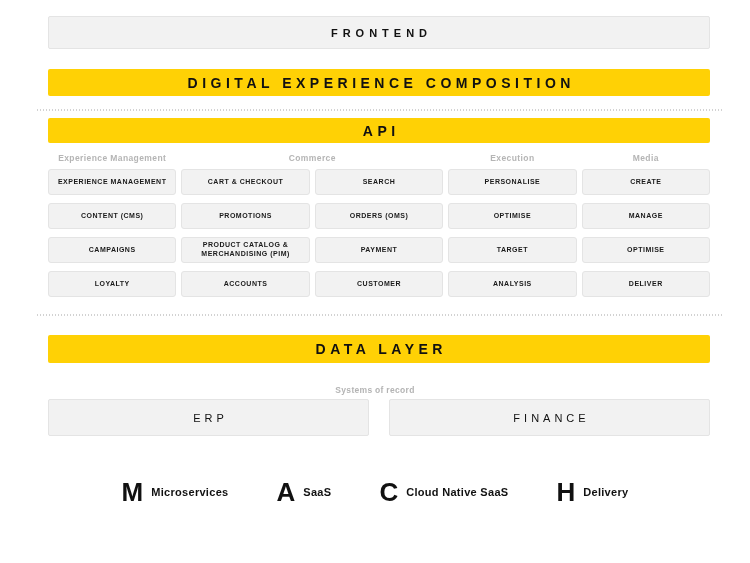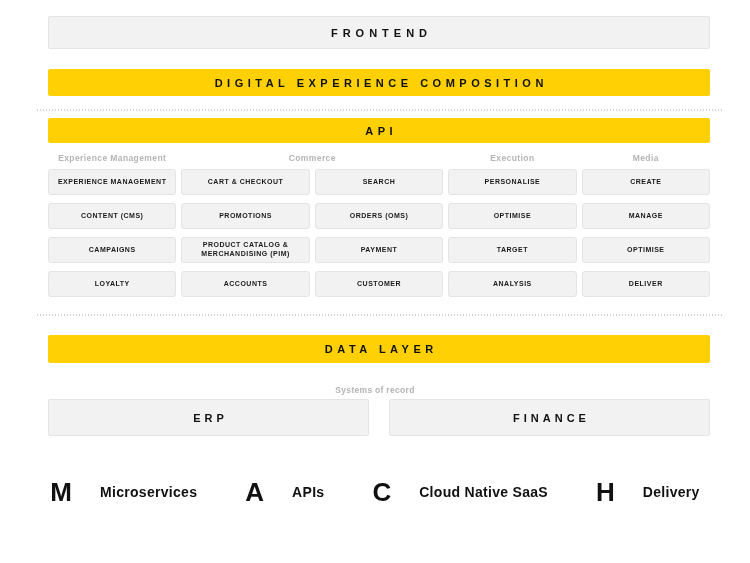--- a/index.html
+++ b/index.html
@@ -31,21 +31,21 @@
     height: 33px;
     background: #F2F2F2;
     border: 1px solid #E4E4E4;
     font-size: 11px;
     letter-spacing: 5px;
     padding-left: 5px; 
   }
   .bar-yellow {
     background: #FFD105;
     border: none;
-    font-size: 11px;
+    font-size: 14px;
     letter-spacing: 4.5px;
     padding-left: 4.5px;
   }
   .bar-dxc { margin-top: 20px; height: 27px; }
   .bar-api { margin-top: 7px; height: 25px; }
   .bar-data { margin-top: 19px; height: 28px; }
 
   
   .dotted {
     margin-left: 37px;
@@ -125,21 +125,21 @@
   }
   .record-box {
     height: 37px;
     background: #F2F2F2;
     border: 1px solid #E4E4E4;
     border-radius: 2px;
     display: flex;
     align-items: center;
     justify-content: center;
     font-size: 11px;
-    font-weight: bold;
+    font-weight: normal;
     letter-spacing: 4px;
     padding-left: 4px;
     color: #111111;
     text-transform: uppercase;
   }
 
   
   .legend {
     margin-top: 43px;
     display: flex;
@@ -148,26 +148,25 @@
     gap: 48px;
   }
   .legend-item { display: flex; align-items: center; gap: 8px; }
   .legend-letter {
     font-size: 26px;
     font-weight: bold;
     color: #111111;
     line-height: 26px;
   }
   .legend-label {
-    font-size: 14px;
+    font-size: 11px;
     font-weight: bold;
     color: #111111;
     letter-spacing: 0.3px;
     white-space: nowrap;
-    margin-left: 20px;
   }
 </style>
 </head>
 <body>
 
 <div class="canvas">
 
   <div class="inset bar bar-frontend">
     <span>FRONTEND</span>
   </div>
@@ -229,21 +228,21 @@
     <div class="record-box">FINANCE</div>
   </div>
 
   <div class="legend">
     <div class="legend-item">
       <span class="legend-letter">M</span>
       <span class="legend-label">Microservices</span>
     </div>
     <div class="legend-item">
       <span class="legend-letter">A</span>
-      <span class="legend-label">APIs</span>
+      <span class="legend-label">SaaS</span>
     </div>
     <div class="legend-item">
       <span class="legend-letter">C</span>
       <span class="legend-label">Cloud Native SaaS</span>
     </div>
     <div class="legend-item">
       <span class="legend-letter">H</span>
       <span class="legend-label">Delivery</span>
     </div>
   </div>

